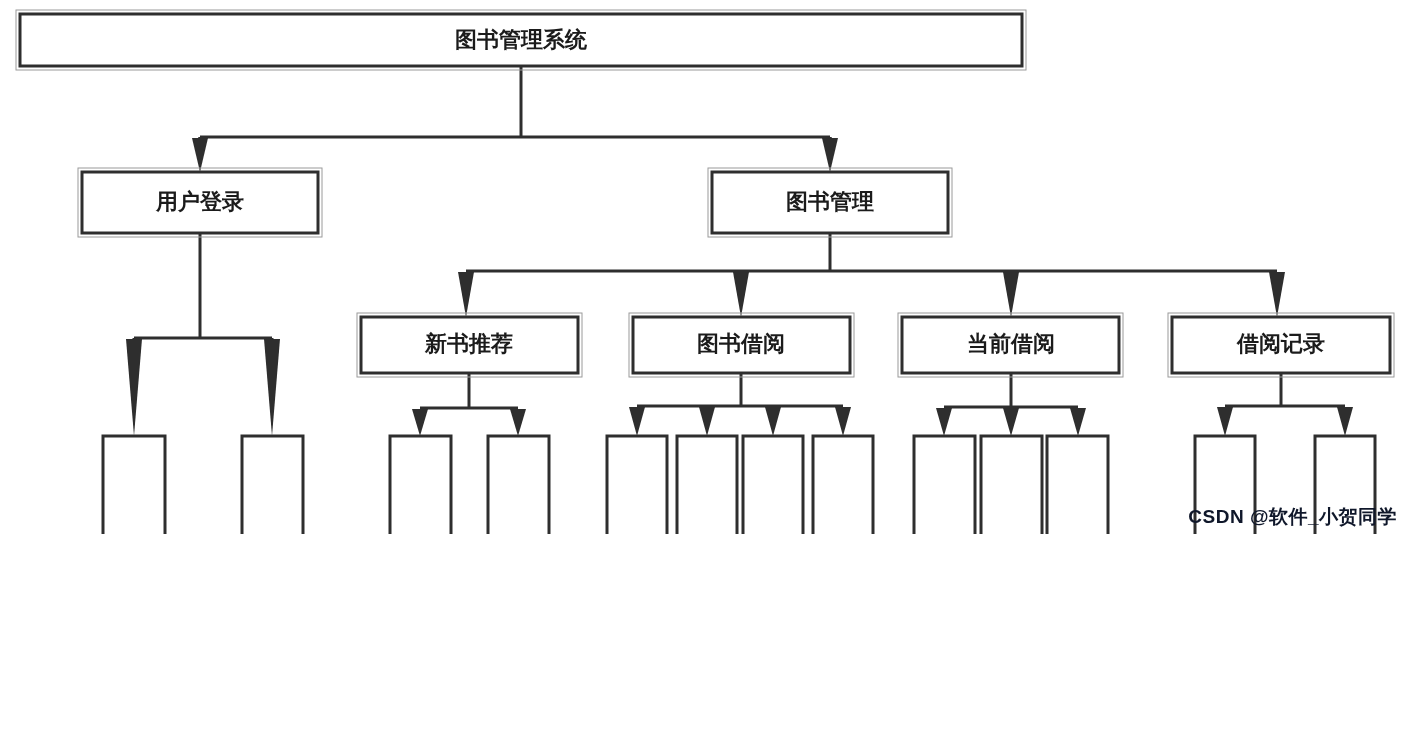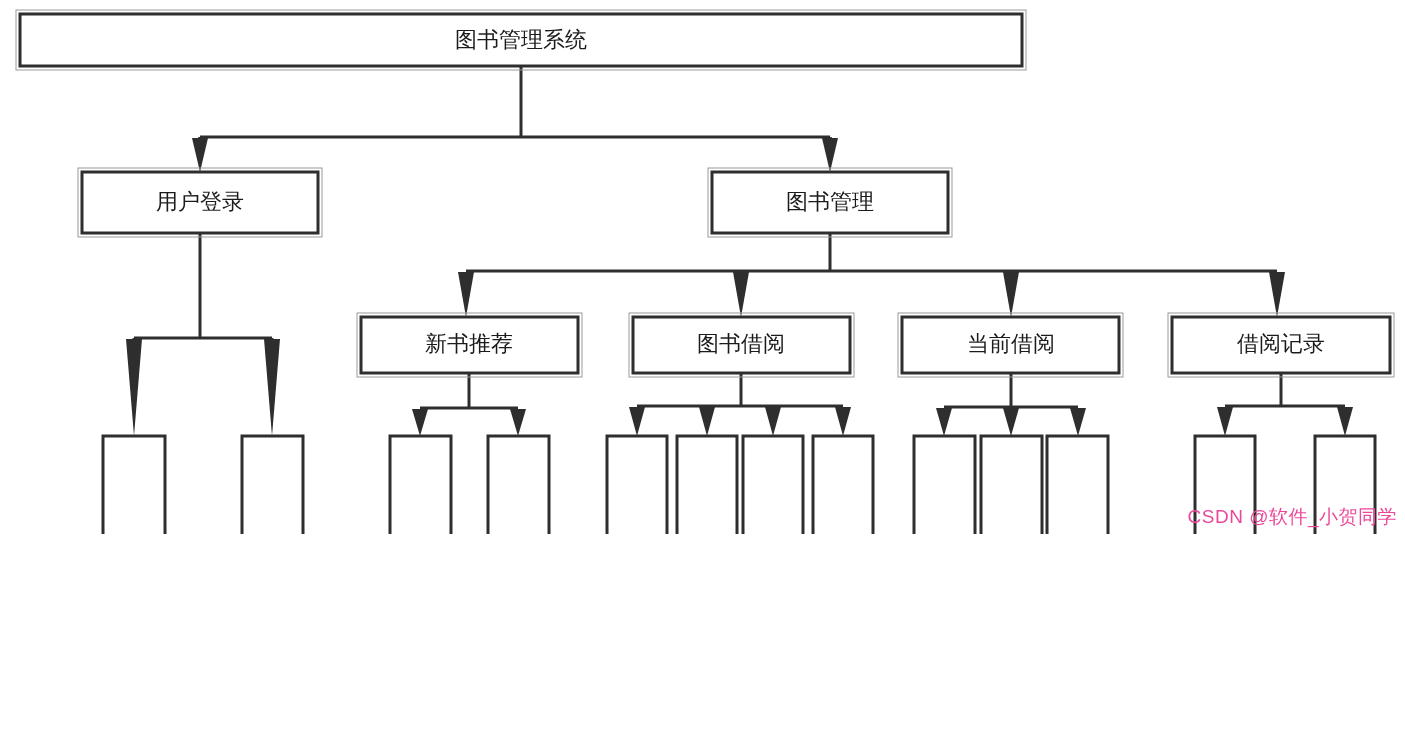--- a/index.html
+++ b/index.html
@@ -9,20 +9,21 @@
   }
   body {
     font-family: "Liberation Sans", "DejaVu Sans", sans-serif;
   }
   #diagram-root {
     position: relative;
     width: 1405px;
     height: 534px;
     background: #ffffff;
     overflow: hidden;
+    font-weight: bold;
   }
   svg.diagram-canvas {
     position: absolute;
     left: 0;
     top: 0;
     width: 1405px;
     height: 747px;
   }
   .node-box {
     fill: #ffffff;
@@ -64,21 +65,21 @@
     white-space: nowrap;
     pointer-events: none;
     user-select: none;
   }
   .watermark {
     position: absolute;
     right: 8px;
     bottom: 4px;
     font-family: "Liberation Sans", "DejaVu Sans", sans-serif;
     font-size: 19px;
-    color: #ec4899;
+    color: #0f172a;
     letter-spacing: 0.5px;
     user-select: none;
   }
 </style>
 </head>
 <body>
 
 <div id="diagram-root">
 
   <svg class="diagram-canvas" viewBox="0 0 1405 747">

